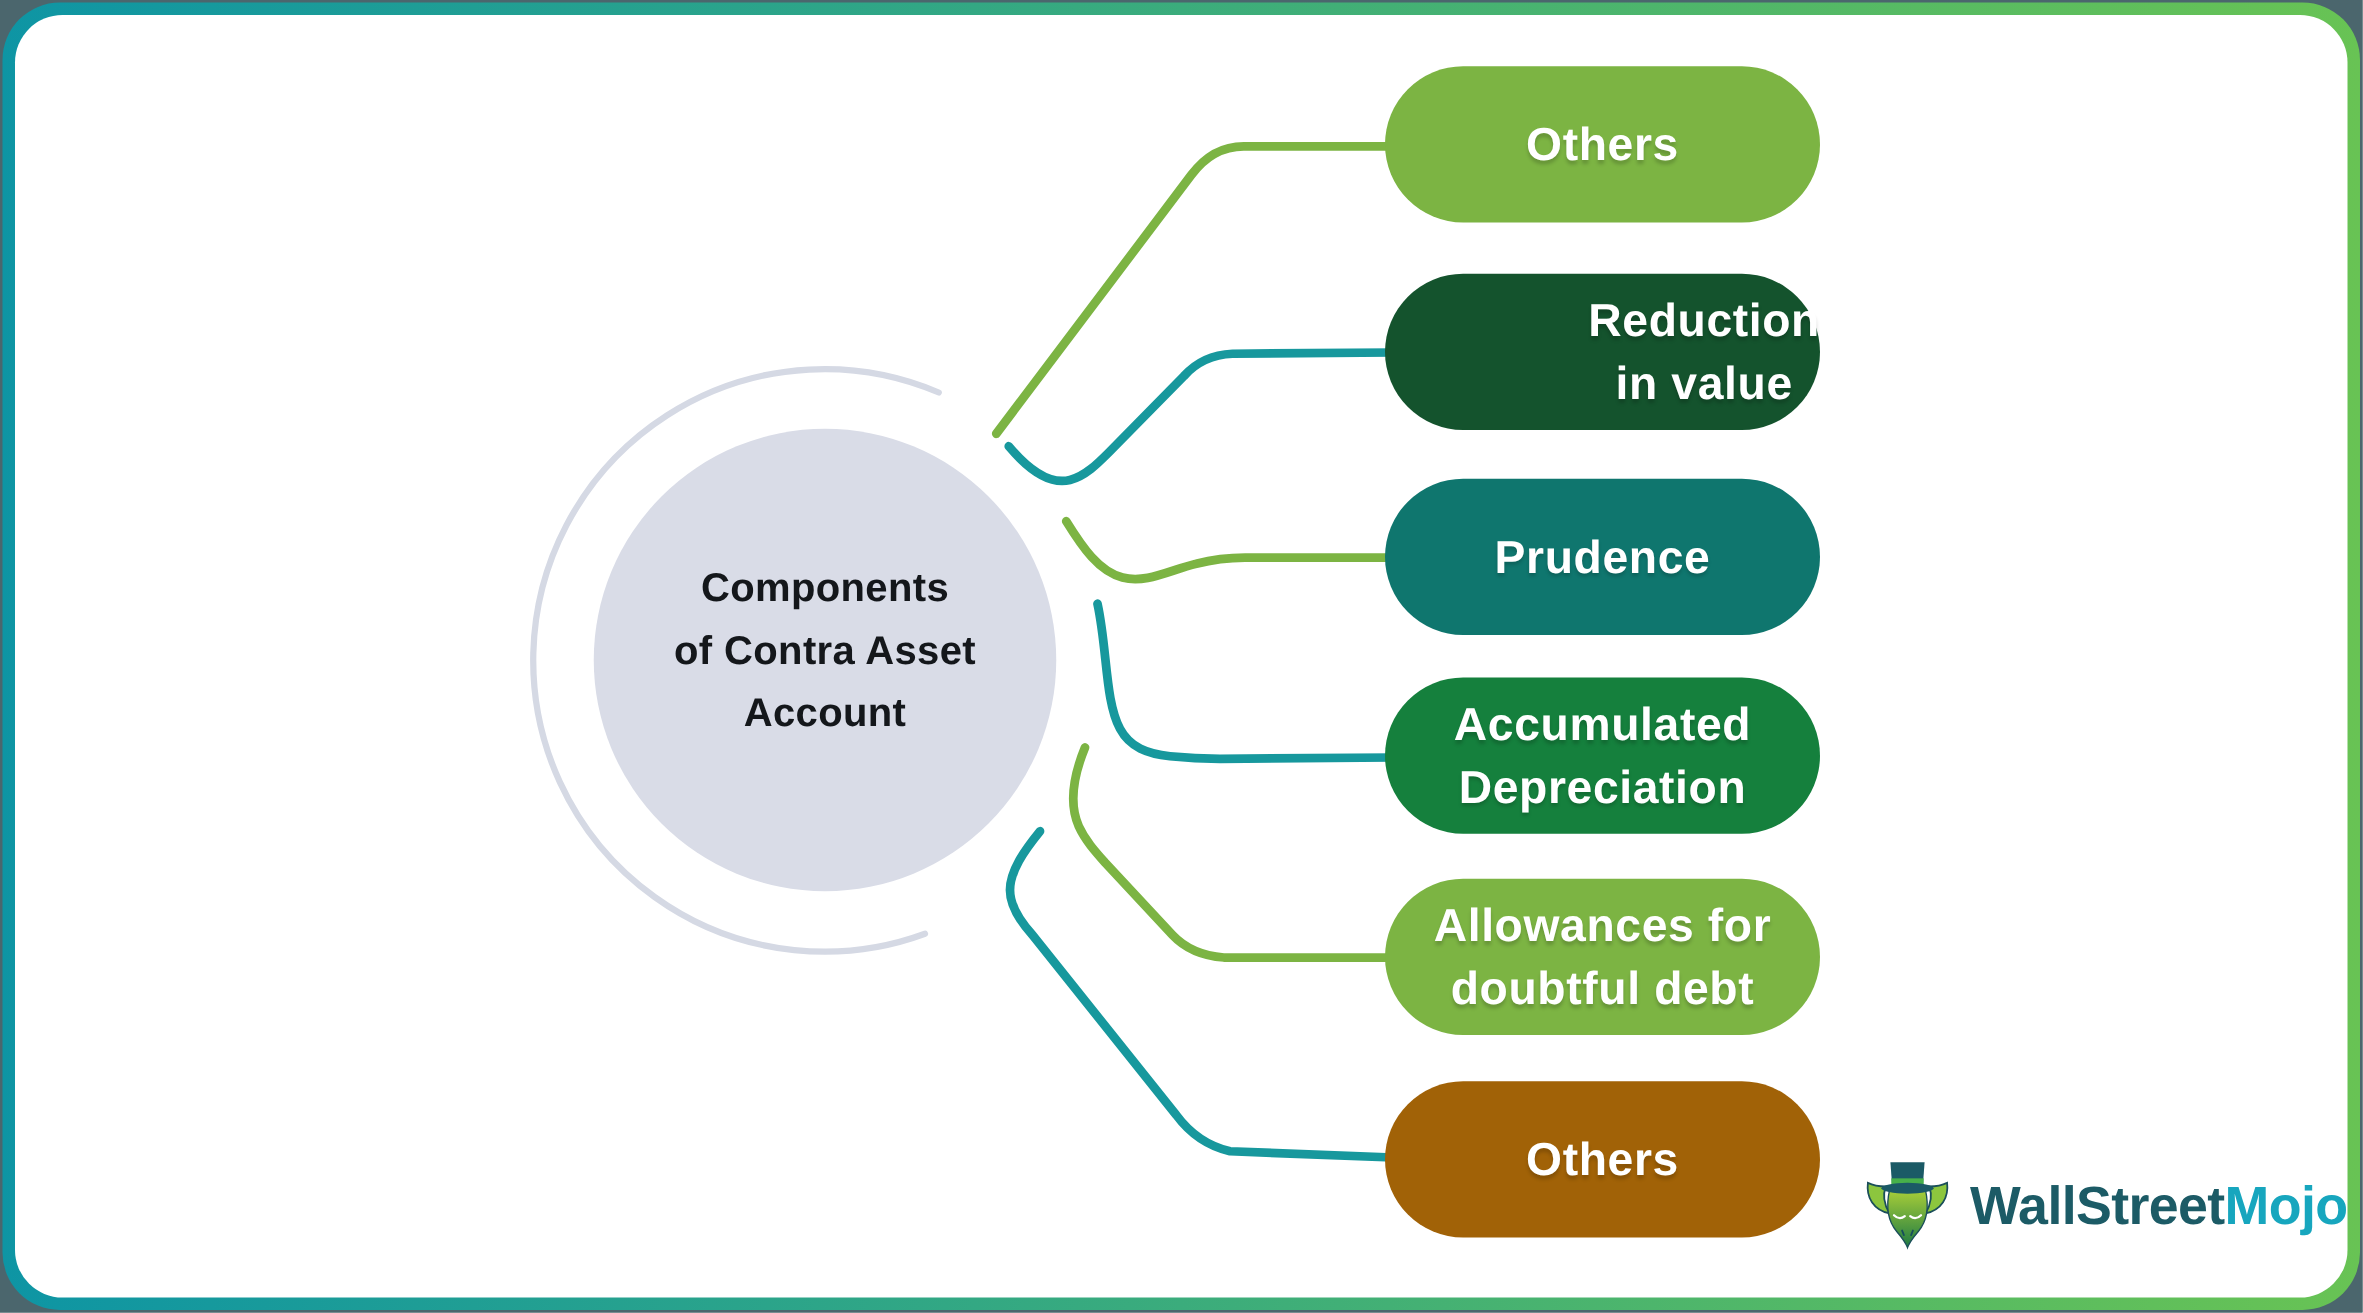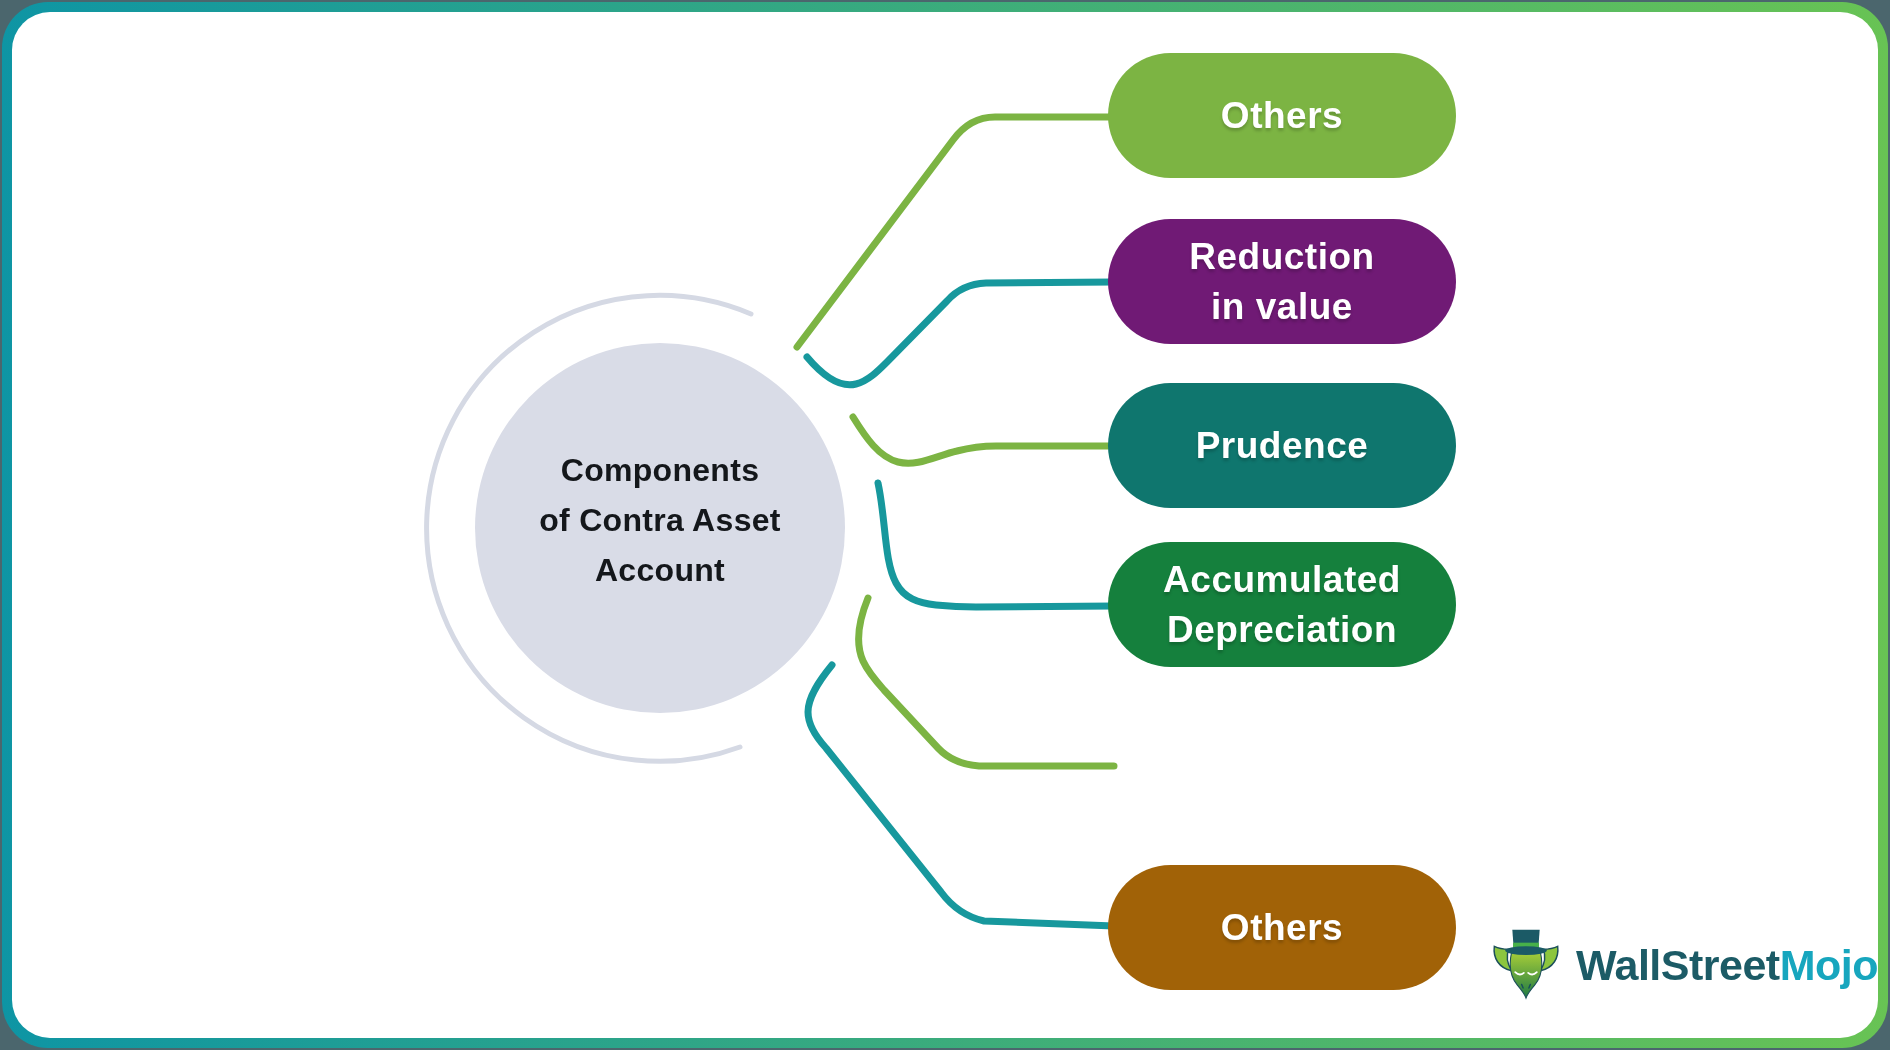--- a/index.html
+++ b/index.html
@@ -114,30 +114,34 @@
     <circle cx="660" cy="528" r="185" fill="#D9DCE7"></circle>
   </svg>
 
   <div class="center-title" style="color: rgb(20, 23, 27);">Components
 of Contra Asset
 Account</div>
 
   <div class="pill pill-1" style="background-color: rgb(124, 180, 67);">
     <span class="pill-label">Others</span>
   </div>
-  <div class="pill pill-2" style="background-color: #701a75;">
+  <div class="pill pill-2" style="background-color: #14532d; justify-content: flex-end;">
     <span class="pill-label">Reduction
 in value</span>
   </div>
   <div class="pill pill-3" style="background-color: #0f766e;">
     <span class="pill-label">Prudence</span>
   </div>
   <div class="pill pill-4" style="background-color: #15803d;">
     <span class="pill-label">Accumulated
 Depreciation</span>
+  </div>
+  <div class="pill pill-5" style="background-color: rgb(124, 180, 67);">
+    <span class="pill-label">Allowances for
+doubtful debt</span>
   </div>
   <div class="pill pill-6" style="background-color: #a16207;">
     <span class="pill-label">Others</span>
   </div>
 
   <div class="logo">
     <svg class="logo-bull" viewBox="0 0 100 104">
       <defs>
         <linearGradient id="bullFace" x1="0" y1="0" x2="0" y2="1">
           <stop offset="0" stop-color="#A8CE38"></stop>

